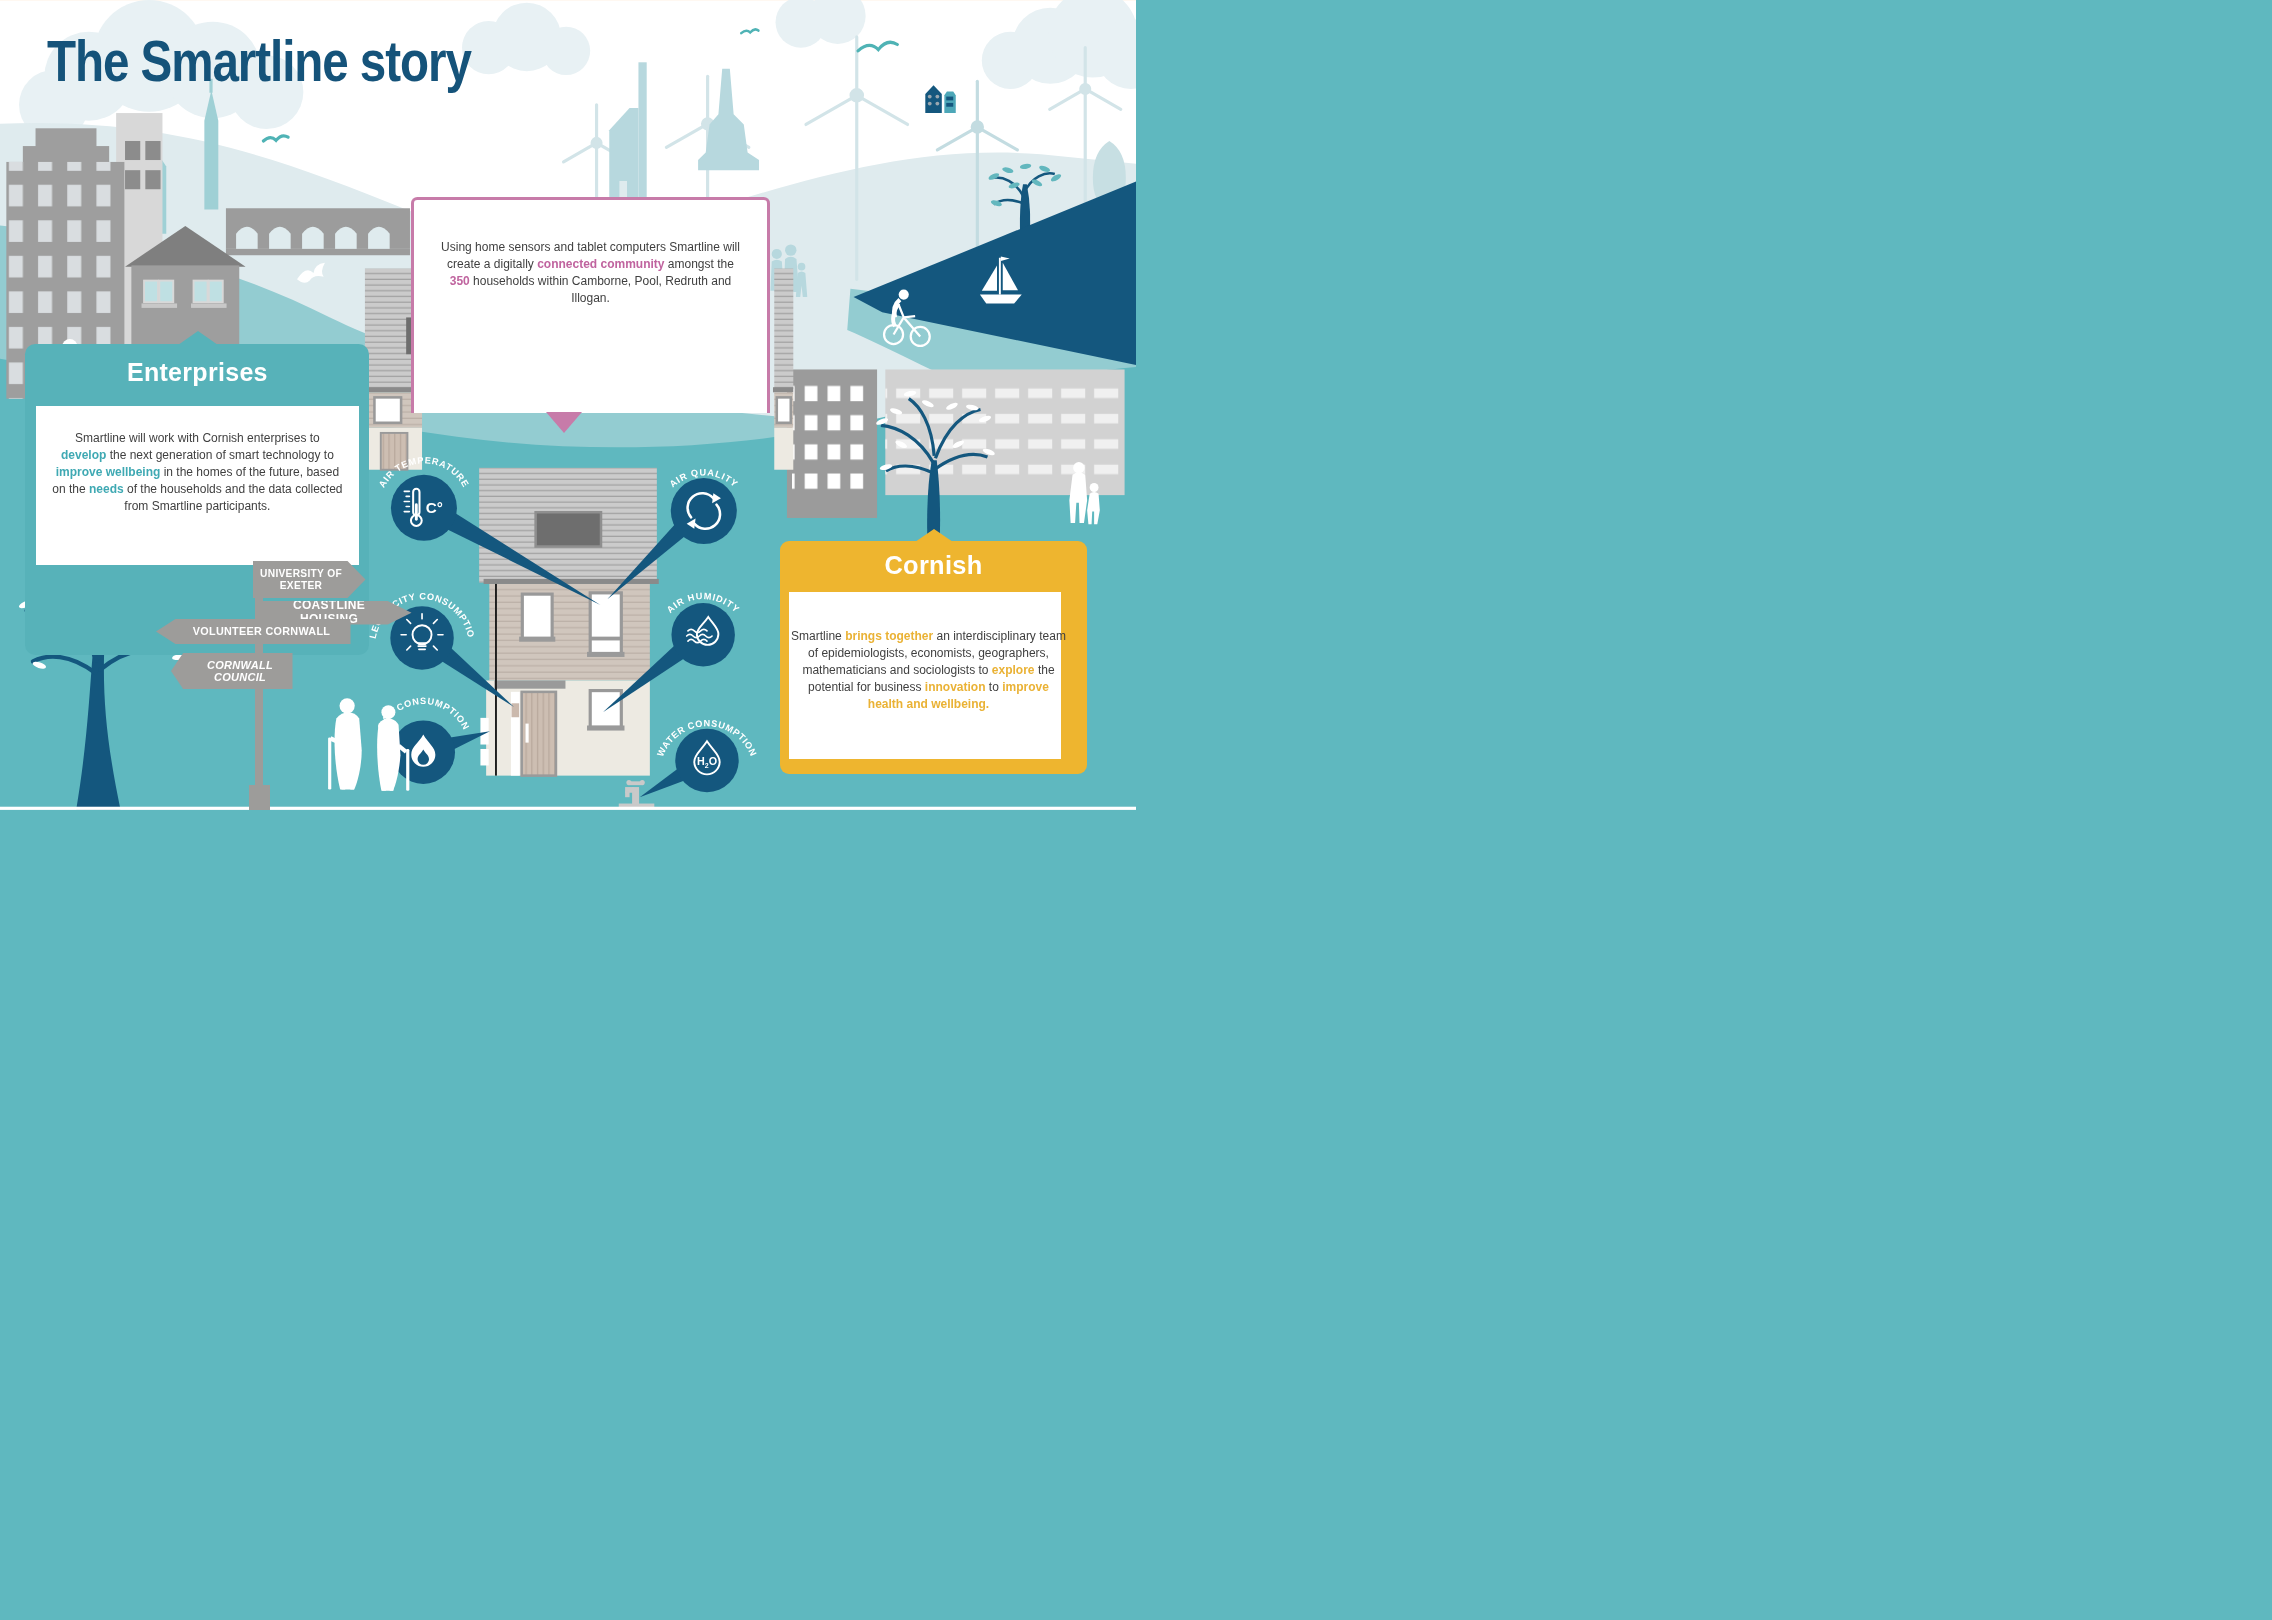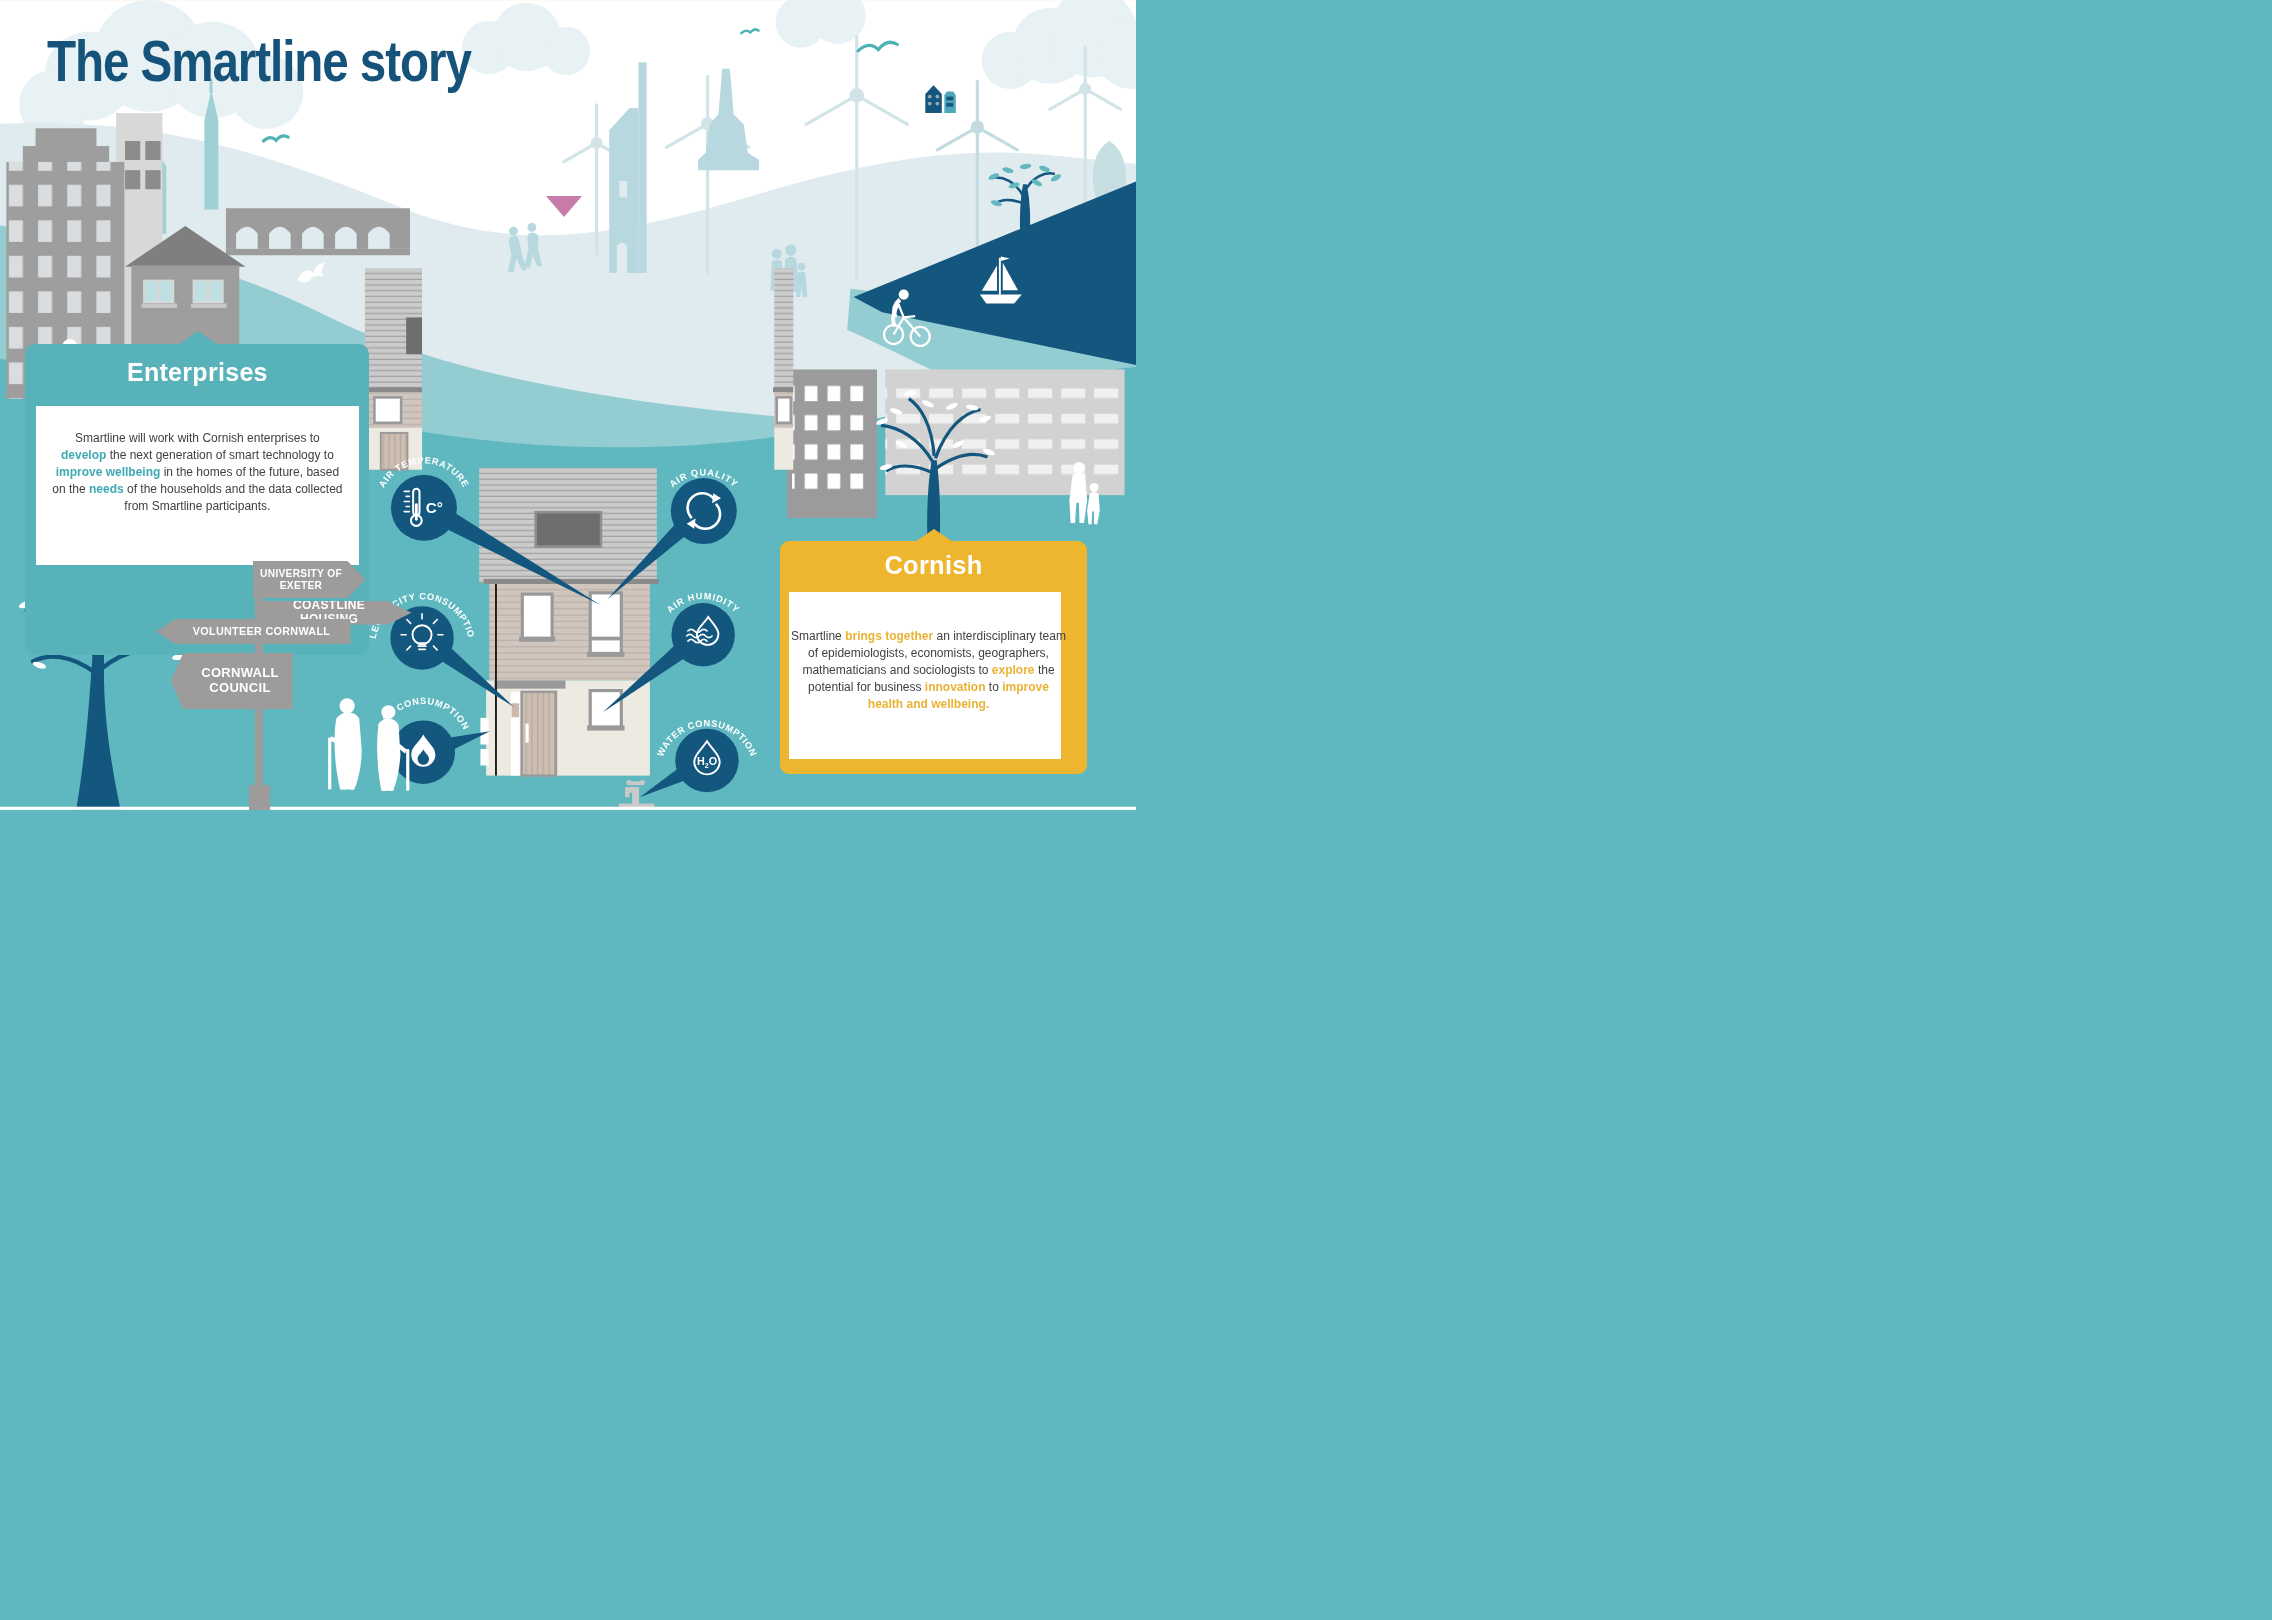--- a/index.html
+++ b/index.html
@@ -56,21 +56,21 @@
   .pole{position:absolute;left:255px;top:570px;width:8.3px;height:225px;background:#9d9c9a;}
   .pole-base{position:absolute;left:249px;top:785px;width:21px;height:25px;background:#9d9c9a;}
   .sign{position:absolute;background:#9d9c9a;color:#fff;font-weight:bold;
         display:flex;align-items:center;justify-content:center;text-align:center;
         letter-spacing:0.3px;line-height:1.12;}
   .sign.right{clip-path:polygon(0 0,84% 0,100% 50%,84% 100%,0 100%);padding-right:16.5px;}
   .sign.left{clip-path:polygon(0 50%,10% 0,100% 0,100% 100%,10% 100%);padding-left:16.5px;}
   .sign-university{left:253px;top:561px;width:96px;height:37px;font-size:10.2px;}
   .sign-coastline{left:263px;top:601px;width:132px;height:23.5px;font-size:12px;}
   .sign-volunteer{left:156px;top:619px;width:178px;height:25px;font-size:10.8px;}
-  .sign-cornwall{left:171px;top:653px;width:105px;height:56px;font-size:13px;}
+  .sign-cornwall{left:171px;top:653px;width:105px;height:36px;font-size:11px;font-style:italic;}
 </style>
 </head>
 <body>
 
 <div class="stage">
 
   <svg class="layer" width="1136" height="810" viewBox="0 0 1790 1276" style="z-index:1">
     <defs>
       <pattern id="pw" width="46" height="56" patternUnits="userSpaceOnUse">
         <rect x="14" y="11" width="22" height="34" fill="#d9dde0"></rect>
@@ -373,20 +373,23 @@
 
   <div class="card card-enterprises">
     <div class="notch"></div>
     <h2>Enterprises</h2>
     <div class="white-box">
       <p class="body-text"><span>Smartline will work with Cornish enterprises to </span><span class="hl">develop</span><span> the next generation of smart technology to </span><span class="hl">improve wellbeing</span><span> in the homes of the future, based on the </span><span class="hl">needs</span><span> of the households and the data collected from Smartline participants.</span></p>
     </div>
   </div>
 
   <div class="card card-community">
+    <div class="white-box">
+      <p class="body-text"><span>Using home sensors and tablet computers Smartline will create a digitally </span><span class="hl">connected community</span><span> amongst the </span><span class="hl">350</span><span> households within Camborne, Pool, Redruth and Illogan.</span></p>
+    </div>
     <div class="notch"></div>
   </div>
 
   <div class="card card-research">
     <div class="notch"></div>
     <h2>Cornish</h2>
     <div class="white-box">
       <p class="body-text"><span>Smartline </span><span class="hl">brings together</span><span> an interdisciplinary team of epidemiologists, economists, geographers, mathematicians and sociologists to </span><span class="hl">explore</span><span> the potential for business </span><span class="hl">innovation</span><span> to </span><span class="hl">improve health and wellbeing.</span></p>
     </div>
   </div>

